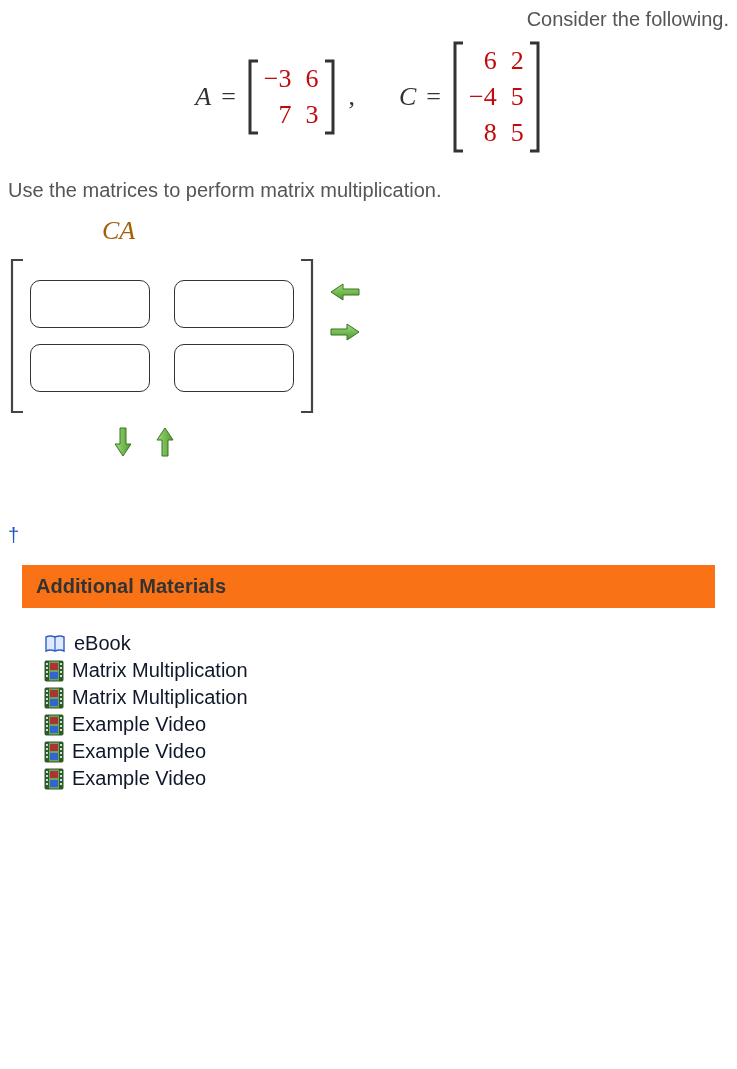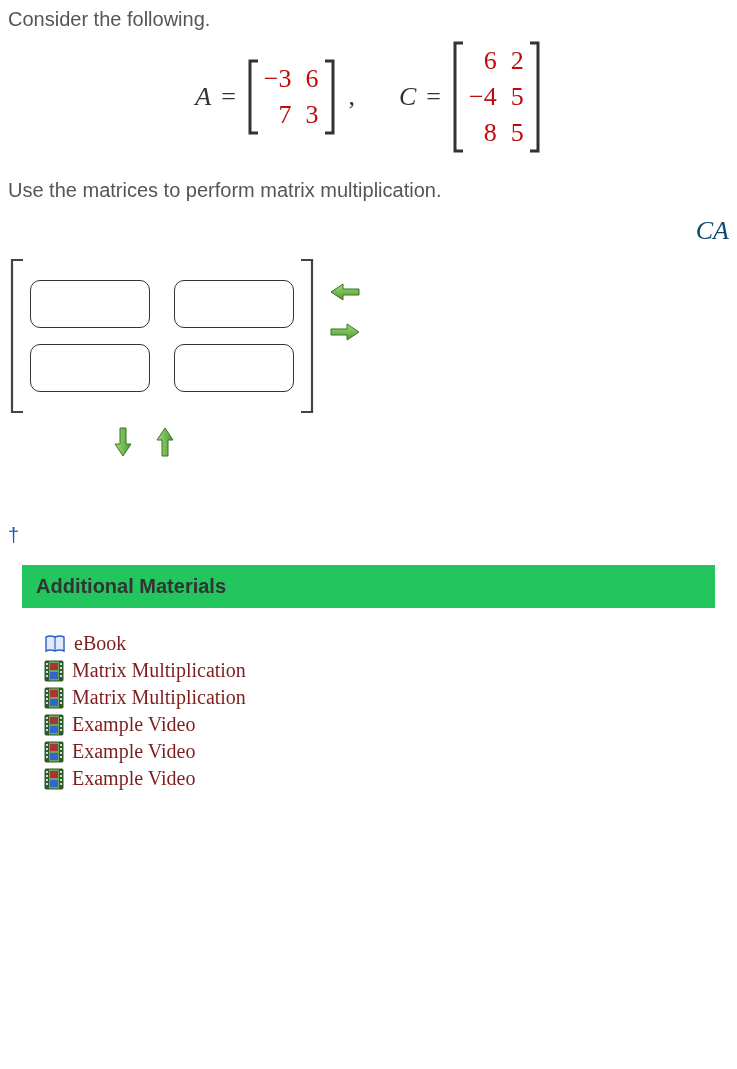--- a/index.html
+++ b/index.html
@@ -5,21 +5,21 @@
     * { box-sizing: border-box; }
     body {
       margin: 0;
       padding: 8px;
       font-family: Verdana, Arial, sans-serif;
       font-size: 20px;
       color: #555;
       width: 737px;
       background: #fff;
     }
-    .intro { margin-bottom: 10px; }
+    .intro { margin-bottom: 10px; text-align: right; }
     .math-row {
       display: flex;
       align-items: center;
       justify-content: center;
       gap: 44px;
       margin: 10px 0 26px;
       font-family: "Times New Roman", serif;
       font-size: 26px;
       color: #333;
       font-style: italic;
@@ -44,23 +44,22 @@
     }
     .neg { color: #c00b0c; font-style: normal; }
     .num { color: #c00b0c; font-style: normal; }
     .mat2x2 { grid-template-columns: auto auto; grid-template-rows: auto auto; }
     .mat3x2 { grid-template-columns: auto auto; grid-template-rows: auto auto auto; }
     .comma { font-style: normal; margin-left: 2px;}
     .ca-label {
       font-family: "Times New Roman", serif;
       font-style: italic;
       font-size: 26px;
-      color: #0c4a6e;
+      color: #a16207;
       margin: 6px 0 12px 94px;
-      text-align: right;
     }
     .answer-wrap {
       display: flex;
       align-items: flex-start;
       gap: 12px;
       margin-bottom: 16px;
     }
     .answer-matrix {
       display: flex;
       align-items: center;
@@ -106,40 +105,39 @@
     .dagger {
       color: #1c56c7;
       margin: 70px 0 18px 0;
       font-size: 20px;
     }
     .add-mat {
       margin: 14px;
       border: 0;
     }
     .add-mat-header {
-      background: #22c55e;
+      background: #f97316;
       padding: 10px 14px;
       font-weight: bold;
       color: #333;
       font-size: 20px;
     }
     .materials-list {
       padding: 24px 22px 4px;
     }
     .mat-item {
       display: flex;
       align-items: center;
       gap: 8px;
       margin-bottom: 4px;
       cursor: pointer;
     }
     .mat-link {
-      color: #7f1d1d;
+      color: #0f172a;
       font-size: 20px;
-      font-family: Liberation Serif, serif;
     }
     .icon-book svg, .icon-film svg { display: block; }
     .inst2 { margin: 10px 0 14px; }
   </style>
 </head>
 <body>
 
 <div class="intro">Consider the following.</div>
 
 <div class="math-row">

